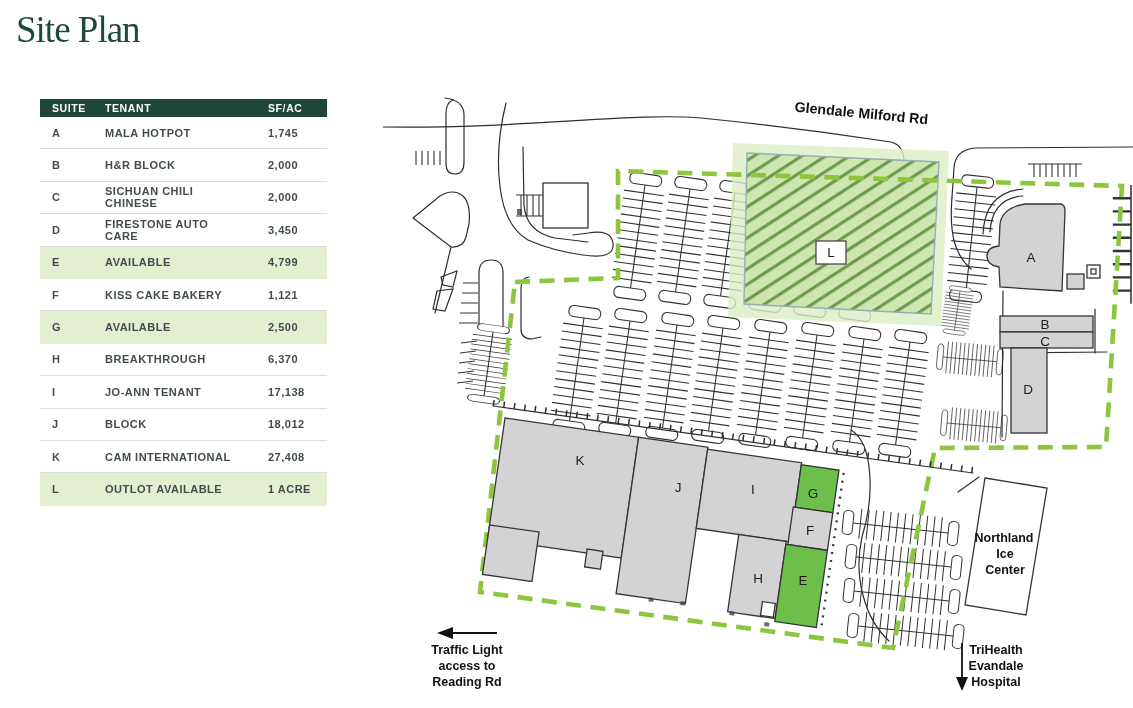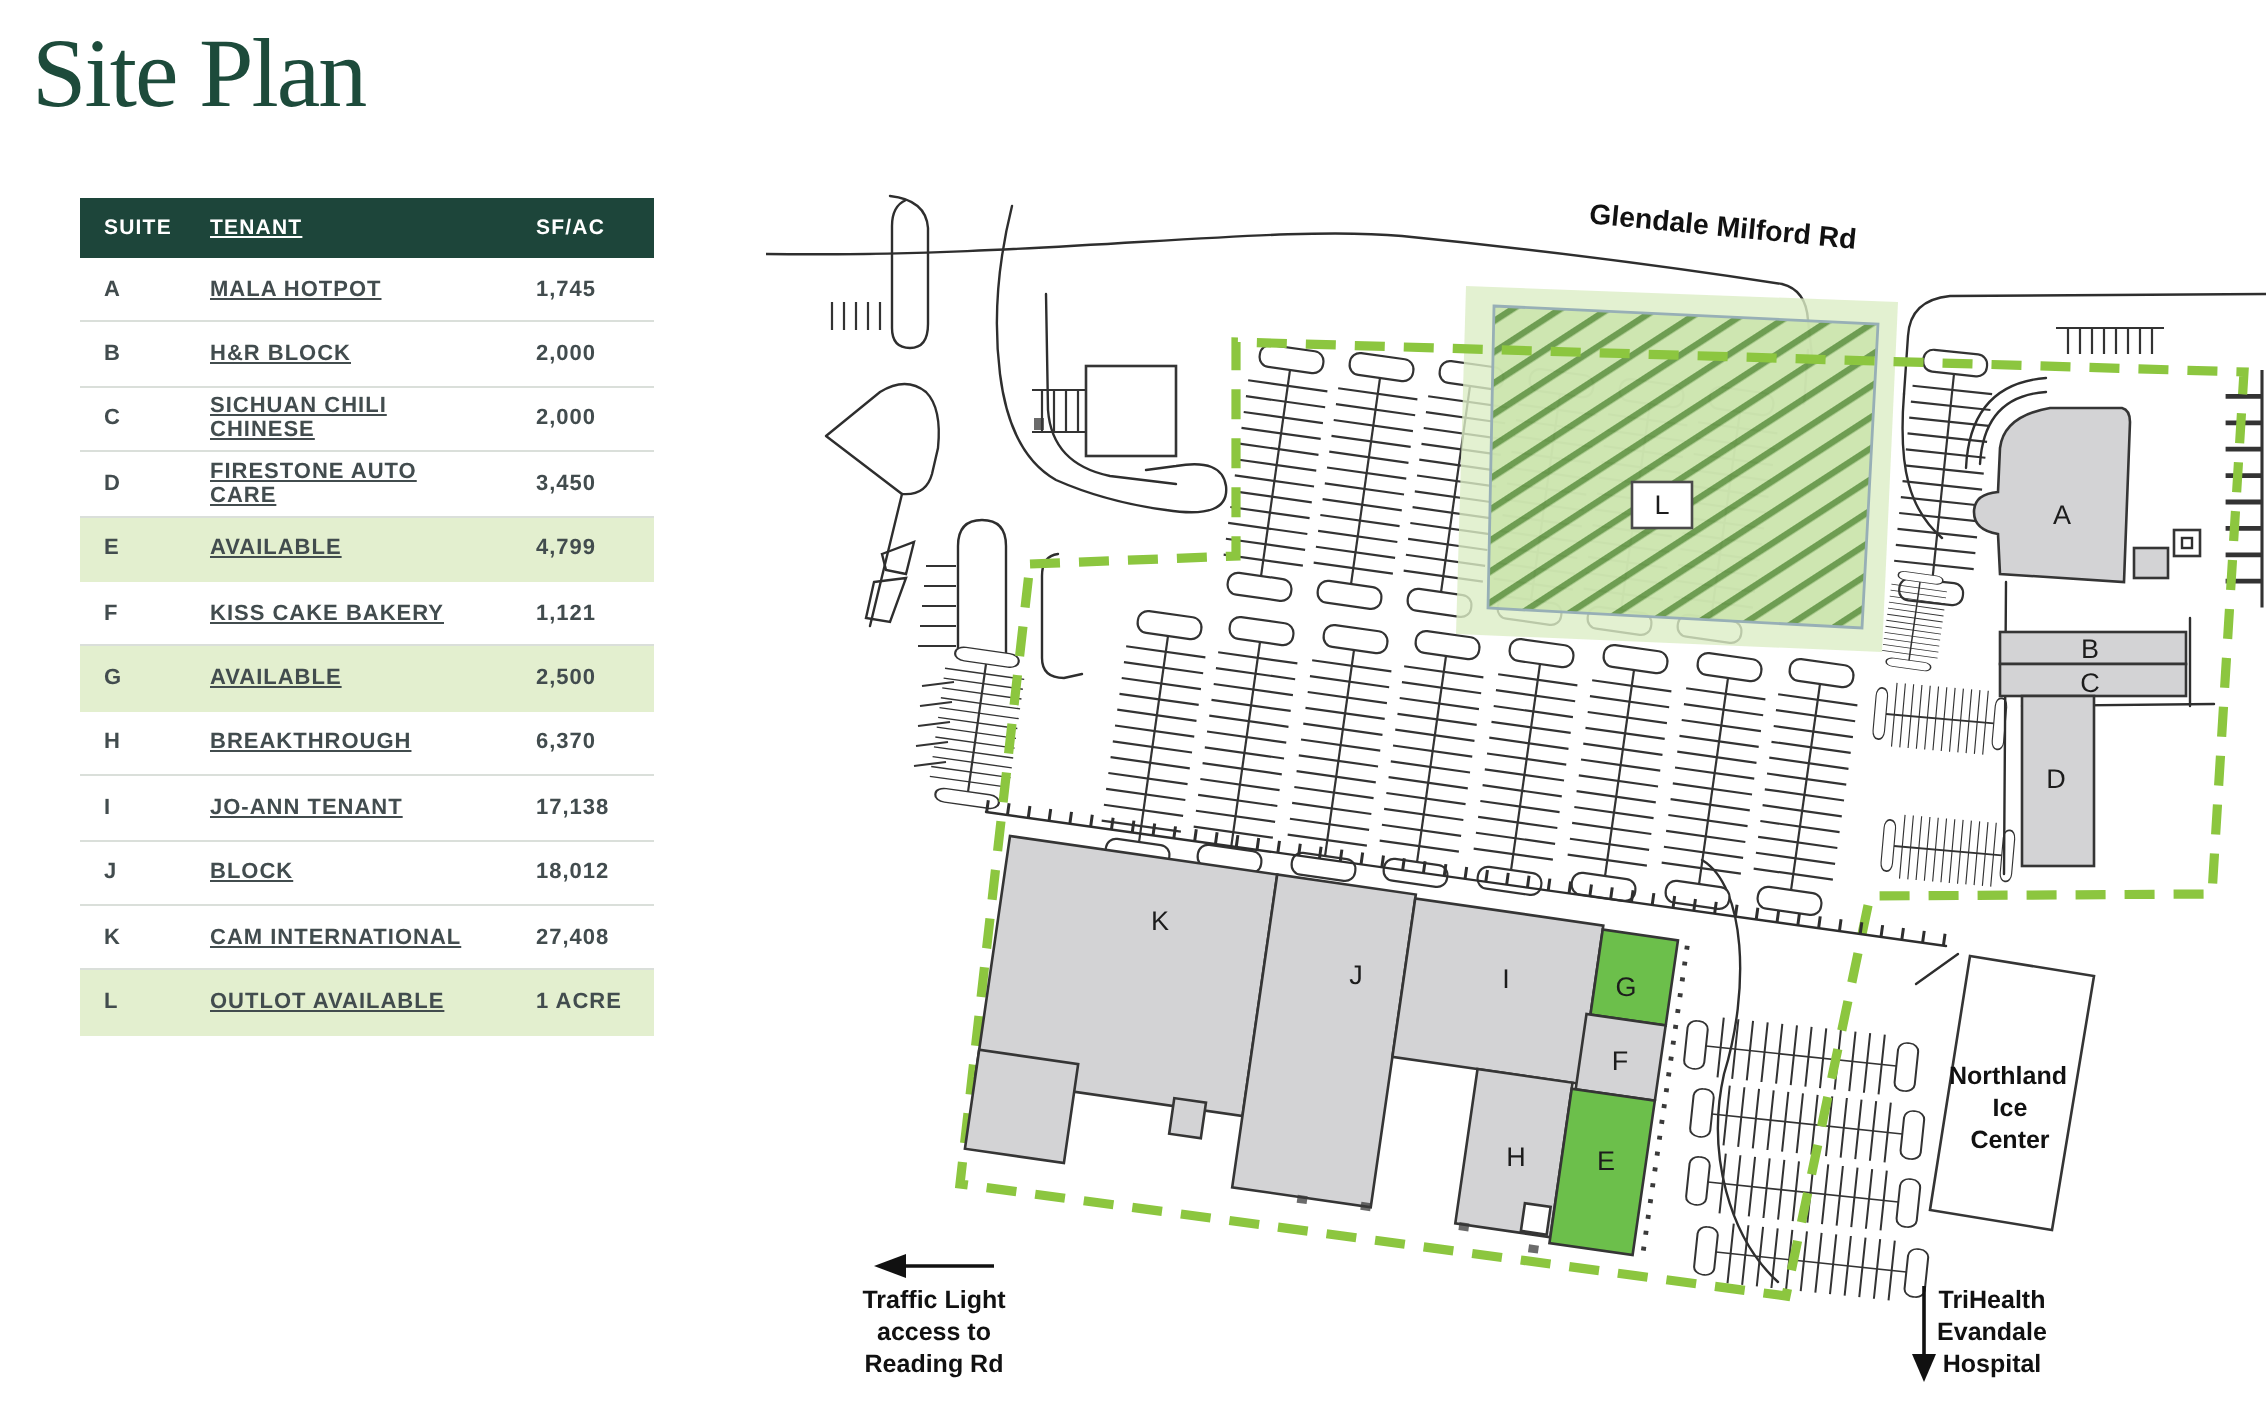--- a/index.html
+++ b/index.html
@@ -3,32 +3,32 @@
 <meta charset="utf-8">
 <style>
   :root{
     --accent:#1D453A; --row-highlight:#E3EFCF; --available-green:#6CBF4B;
     --boundary-green:#8CC63F; --hatch-fill:#CBE4AD; --hatch-line:#5E9140;
   }
   html,body{margin:0;padding:0;background:#fff;}
   body{width:1133px;height:708px;position:relative;overflow:hidden;
        font-family:"Liberation Sans",sans-serif;}
   .page-title{position:absolute;left:16px;top:8px;margin:0;
-    font-family:"Liberation Serif",serif;font-weight:500;font-size:49px;
+    font-family:"Liberation Serif",serif;font-weight:500;font-size:37px;
     letter-spacing:-1px;color:#1D4B3B;}
   
   .panel{position:absolute;left:40px;top:99px;width:287px;color:#424C4E;}
-  .thead{display:flex;align-items:center;height:30px;background:var(--accent);
+  .thead{display:flex;align-items:center;height:18px;background:var(--accent);
     color:#fff;font-size:10.5px;font-weight:700;letter-spacing:.6px;}
   .trow{display:flex;align-items:center;height:31.4px;
     border-bottom:1px solid #DADFDA;font-size:11px;font-weight:700;
     letter-spacing:.5px;}
   .trow.hl{background:var(--row-highlight);border-bottom-color:transparent;}
   .c-suite{width:65px;padding-left:12px;box-sizing:border-box;flex:none;}
-  .c-tenant{flex:1;text-decoration:underline;}
+  .c-tenant{flex:1;}
   .c-sf{width:59px;flex:none;padding-left:28px;}
   
   svg{position:absolute;left:383px;top:85px;font-family:"Liberation Sans",sans-serif;}
   .ln{fill:none;stroke:#2E2E2E;stroke-width:1.2;stroke-linecap:round;}
   .comb{stroke:#333;stroke-width:1.1;fill:none;}
   .isl{fill:#fff;stroke:#333;stroke-width:1.1;}
   .bld{fill:#D3D3D5;stroke:#353535;stroke-width:1.3;}
   .bld-g{fill:var(--available-green);stroke:#353535;stroke-width:1.3;}
   .bld-w{fill:#fff;stroke:#353535;stroke-width:1.3;}
   .dash{fill:none;stroke:var(--boundary-green);stroke-width:4.6;

